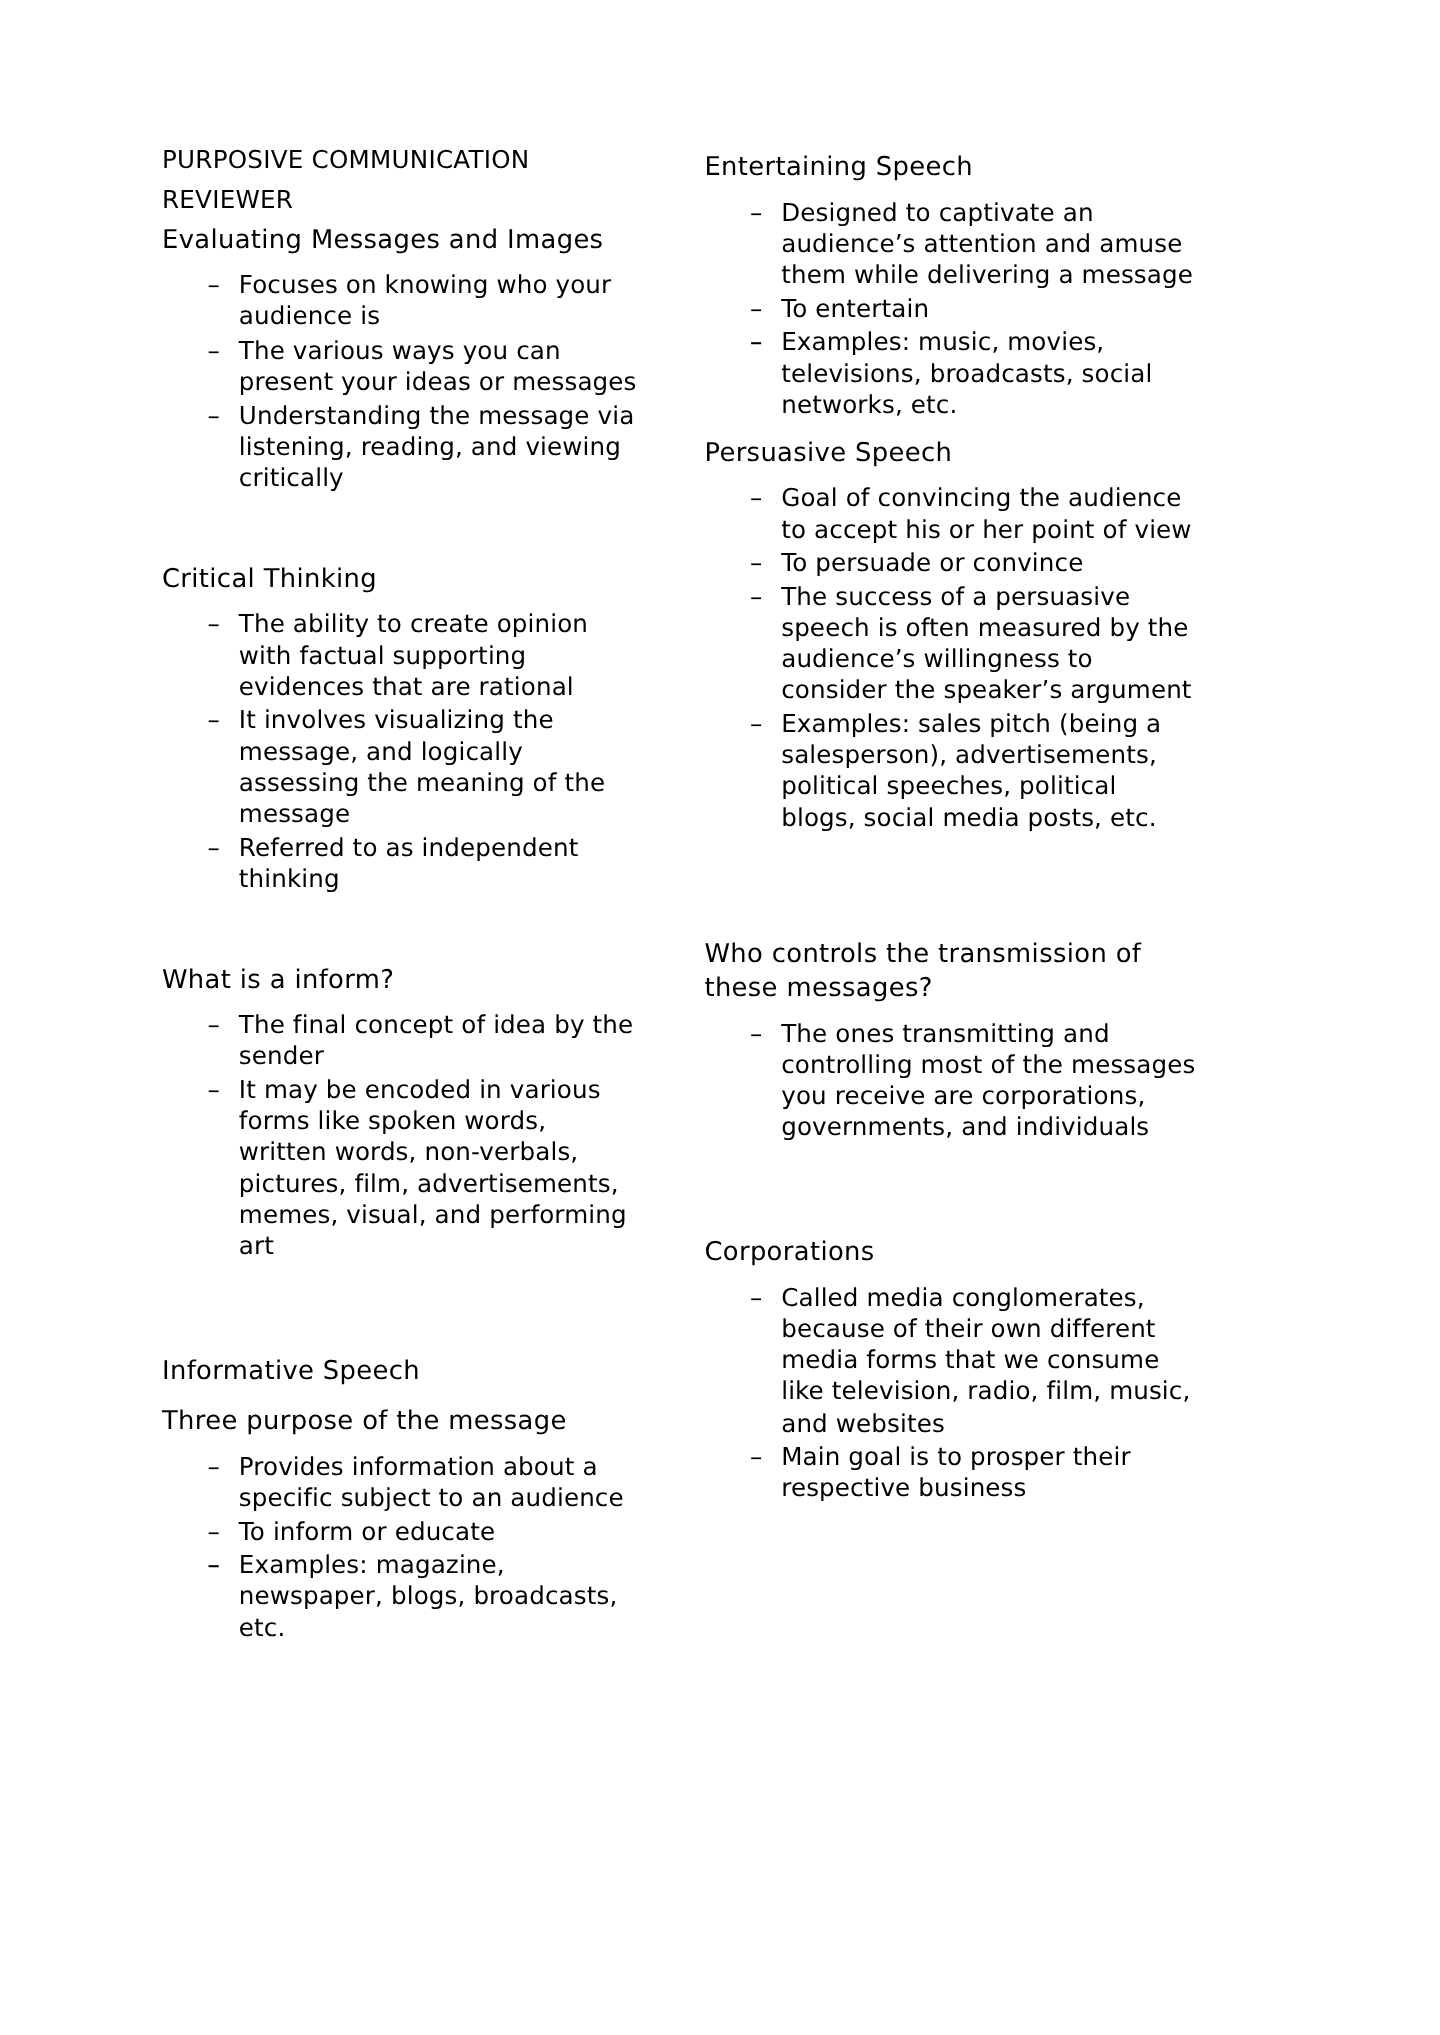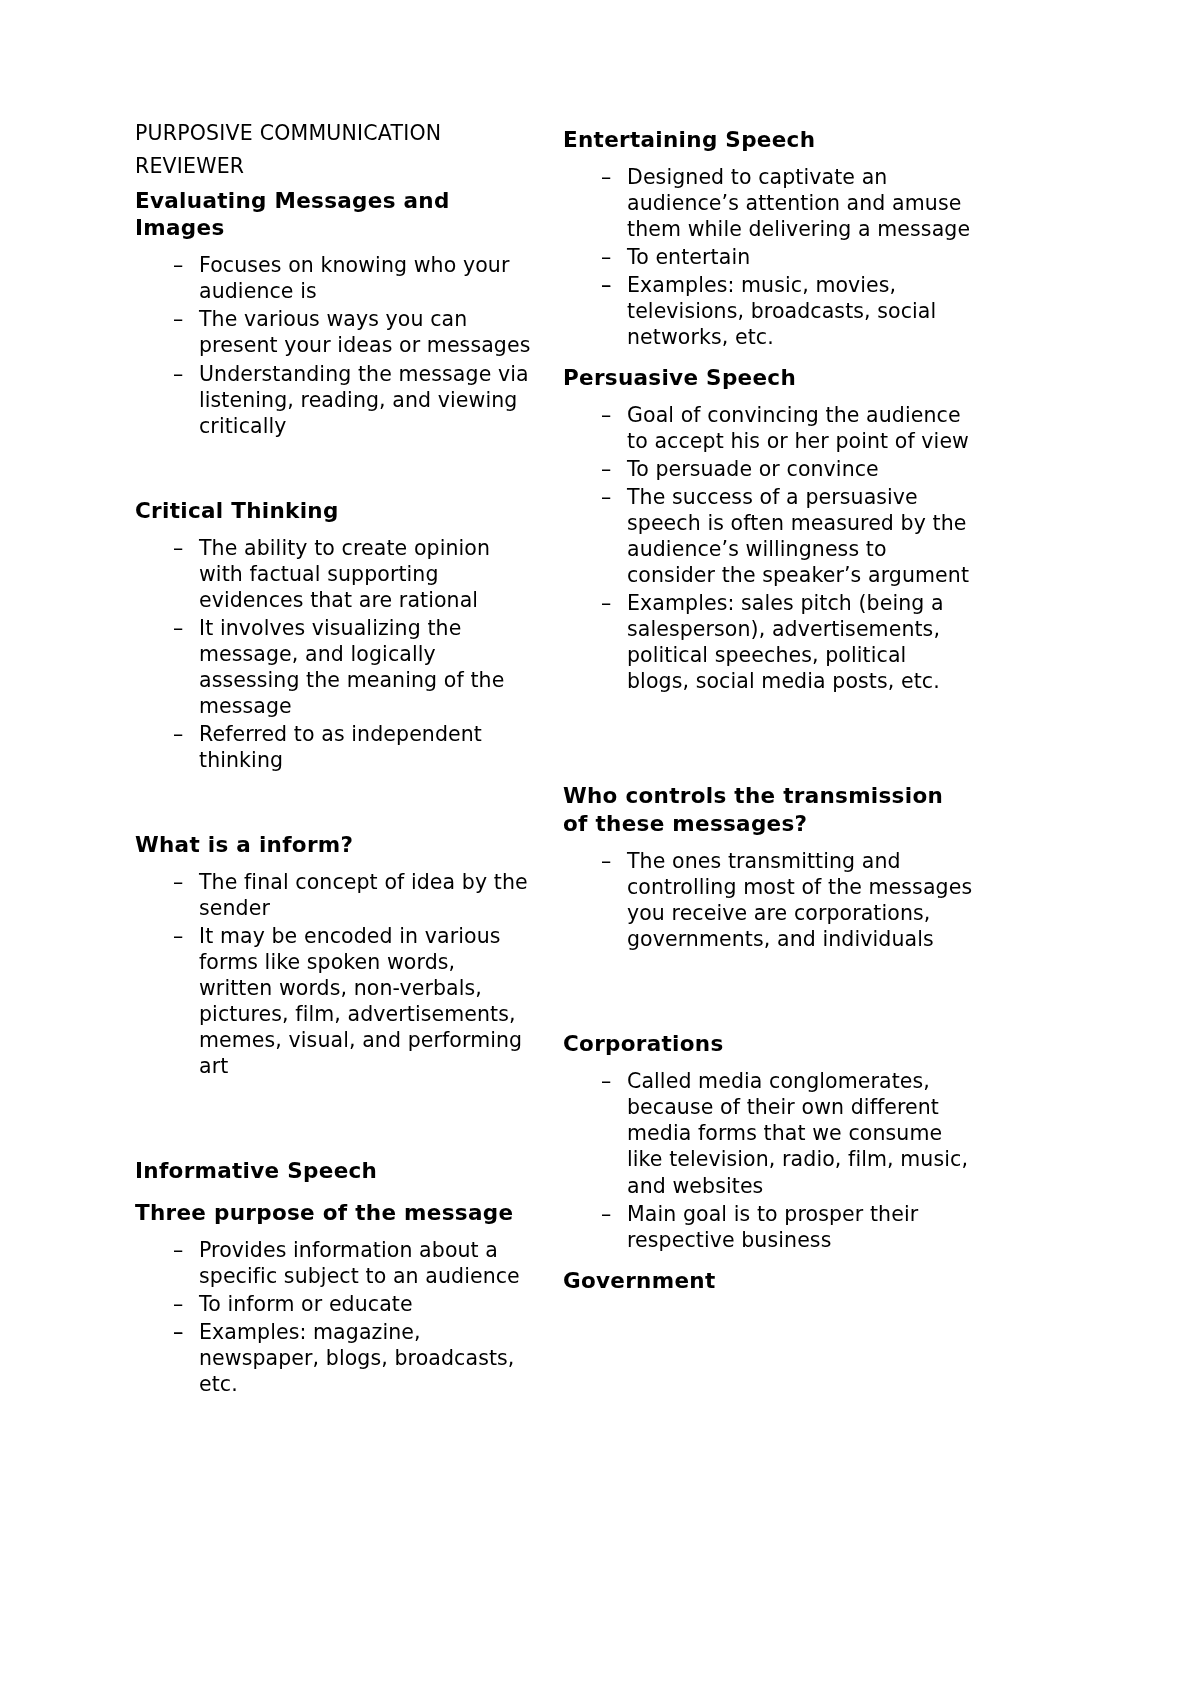--- a/index.html
+++ b/index.html
@@ -13,40 +13,40 @@
     position: relative;
     background: #ffffff;
     font-family: "DejaVu Sans", sans-serif;
     color: #000000;
     box-sizing: border-box;
     padding: 120px 100px 0 135px;
   }
   .columns {
     display: flex;
     flex-direction: row;
-    gap: 28px;
+    gap: 52px;
     align-items: flex-start;
   }
   .col {
     width: 400px;
     flex: 0 0 400px;
   }
   .col.right {
     width: 410px;
     flex: 0 0 410px;
   }
   .plain {
     font-size: 20.5px;
     line-height: 1.33;
     margin: 0 0 6px 0;
     letter-spacing: 0.2px;
   }
   h2.head {
     font-size: 21.5px;
-    font-weight: bold;
+    font-weight: normal;
     line-height: 1.3;
     margin: 14px 0 10px 0;
     letter-spacing: 0.3px;
   }
   h2.head.tight {
     margin-top: 6px;
   }
   ul.bullets {
     list-style: none;
     margin: 0 0 10px 0;
@@ -144,18 +144,17 @@
       </ul>
 
       <div class="gap-lg"></div>
 
       <h2 class="head">Corporations</h2>
       <ul class="bullets">
         <li><span class="dash">–</span><span>Called media conglomerates, because of their own different media forms that we consume like television, radio, film, music, and websites</span></li>
         <li><span class="dash">–</span><span>Main goal is to prosper their respective business</span></li>
       </ul>
 
-      <h2 class="head">Government</h2>
 
     </div>
 
   </div>
 </div>
 
 </body></html>

